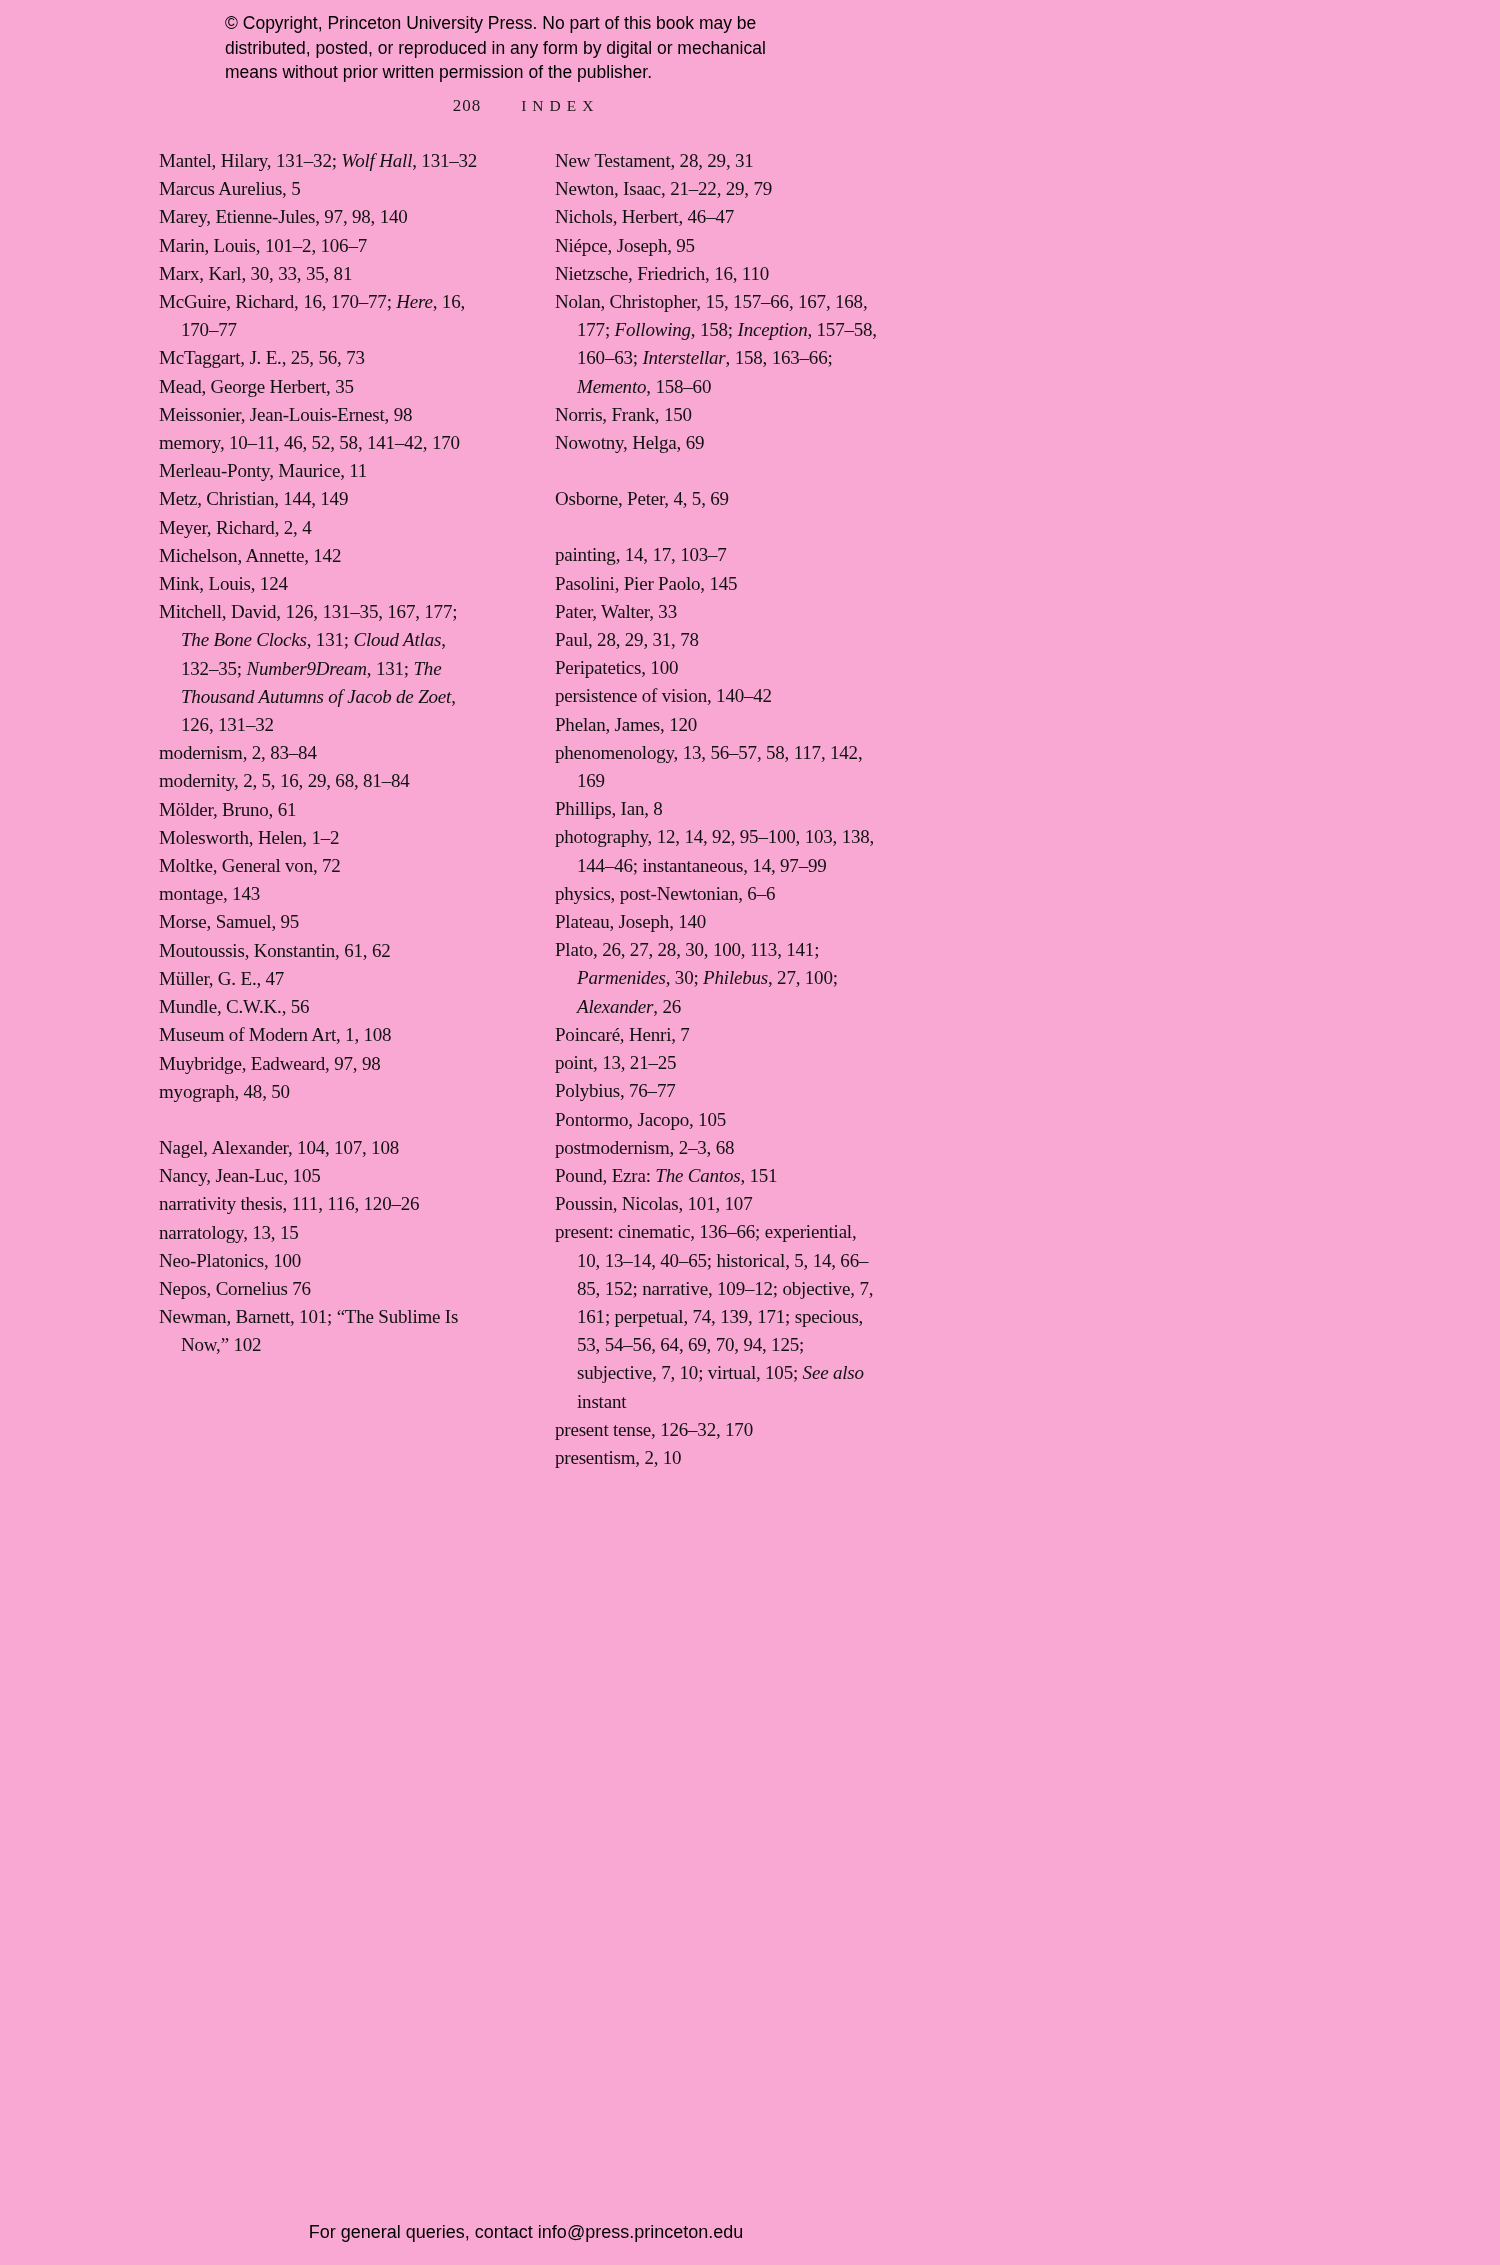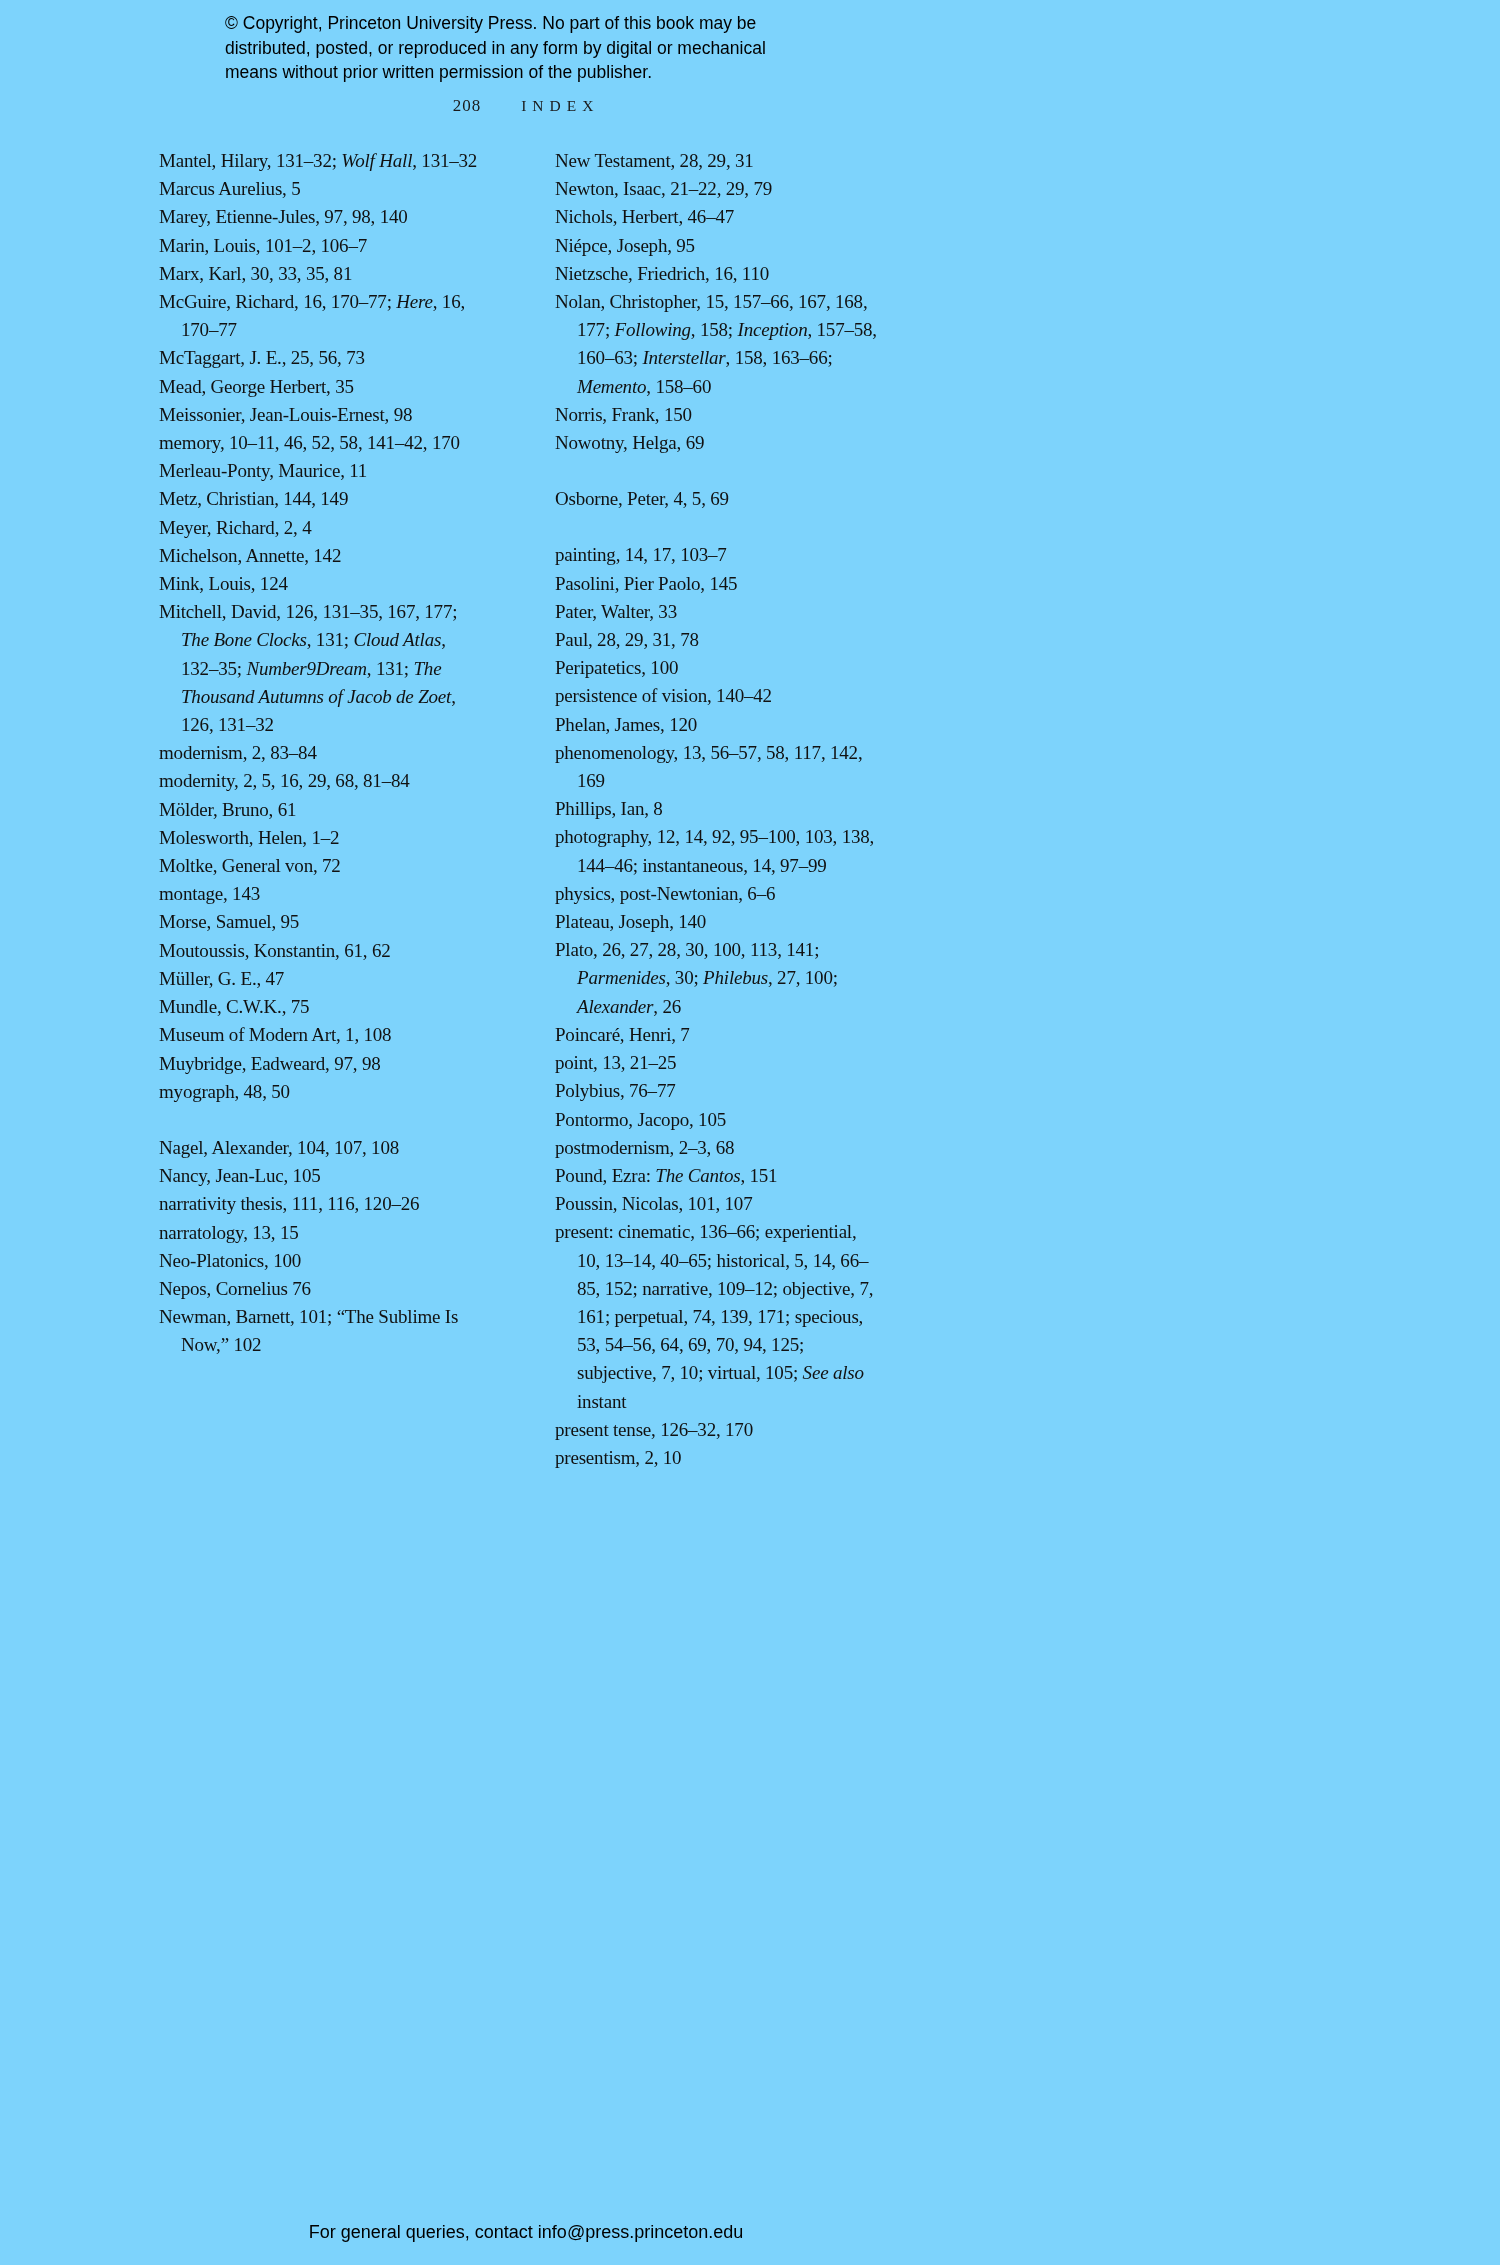--- a/index.html
+++ b/index.html
@@ -4,21 +4,21 @@
 <style>
   html, body {
     margin: 0;
     padding: 0;
     background: #ffffff;
   }
   .page {
     position: relative;
     width: 1500px;
     height: 2265px;
-    background: #7dd3fc;
+    background: #f9a8d4;
     color: #111111;
     font-family: "Liberation Serif", serif;
     overflow: hidden;
   }
   .copyright {
     position: absolute;
     left: 225px;
     top: 11px;
     width: 620px;
     font-family: "Liberation Sans", sans-serif;
@@ -115,21 +115,21 @@
         <div class="entry"><span>Mitchell, David, 126, 131–35, 167, 177; </span><span class="it">The Bone Clocks</span><span>, 131; </span><span class="it">Cloud Atlas</span><span>, 132–35; </span><span class="it">Number9Dream</span><span>, 131; </span><span class="it">The Thousand Autumns of Jacob de Zoet</span><span>, 126, 131–32</span></div>
         <div class="entry"><span>modernism, 2, 83–84</span></div>
         <div class="entry"><span>modernity, 2, 5, 16, 29, 68, 81–84</span></div>
         <div class="entry"><span>Mölder, Bruno, 61</span></div>
         <div class="entry"><span>Molesworth, Helen, 1–2</span></div>
         <div class="entry"><span>Moltke, General von, 72</span></div>
         <div class="entry"><span>montage, 143</span></div>
         <div class="entry"><span>Morse, Samuel, 95</span></div>
         <div class="entry"><span>Moutoussis, Konstantin, 61, 62</span></div>
         <div class="entry"><span>Müller, G. E., 47</span></div>
-        <div class="entry"><span>Mundle, C.W.K., 75</span></div>
+        <div class="entry"><span>Mundle, C.W.K., 56</span></div>
         <div class="entry"><span>Museum of Modern Art, 1, 108</span></div>
         <div class="entry"><span>Muybridge, Eadweard, 97, 98</span></div>
         <div class="entry"><span>myograph, 48, 50</span></div>
         <div class="entry gap"><span>Nagel, Alexander, 104, 107, 108</span></div>
         <div class="entry"><span>Nancy, Jean-Luc, 105</span></div>
         <div class="entry"><span>narrativity thesis, 111, 116, 120–26</span></div>
         <div class="entry"><span>narratology, 13, 15</span></div>
         <div class="entry"><span>Neo-Platonics, 100</span></div>
         <div class="entry"><span>Nepos, Cornelius 76</span></div>
         <div class="entry"><span>Newman, Barnett, 101; “The Sublime Is Now,” 102</span></div>

